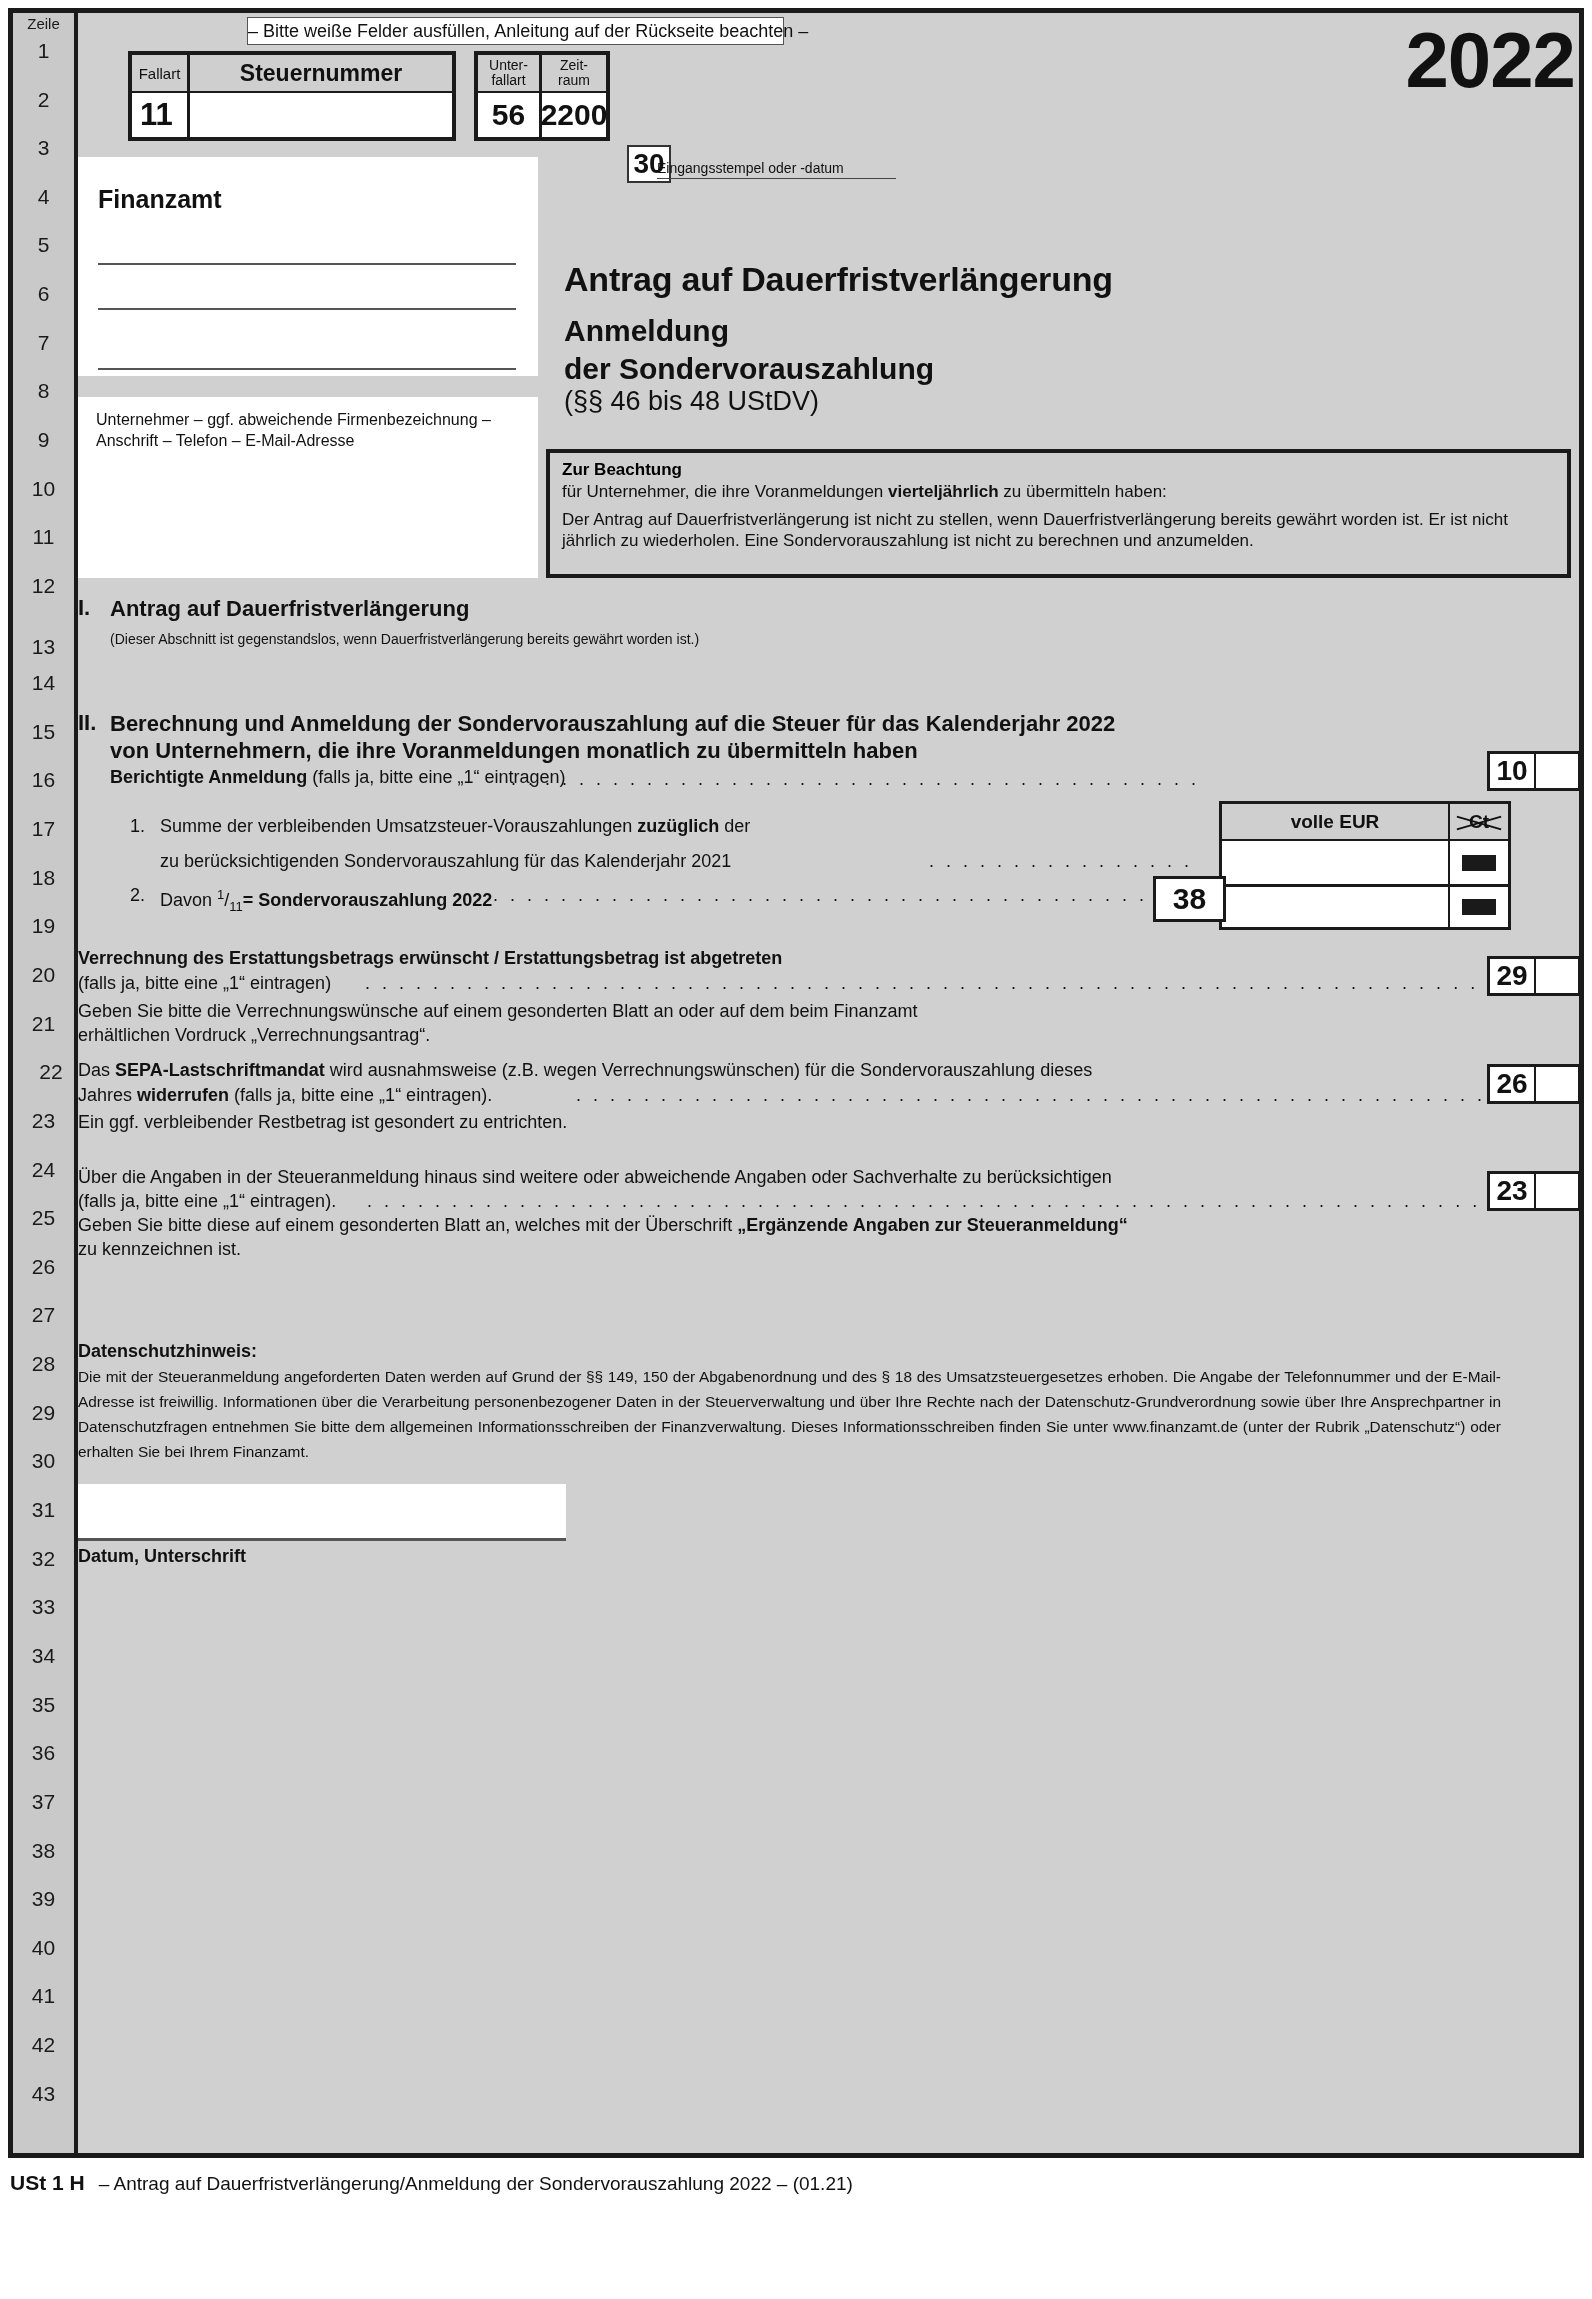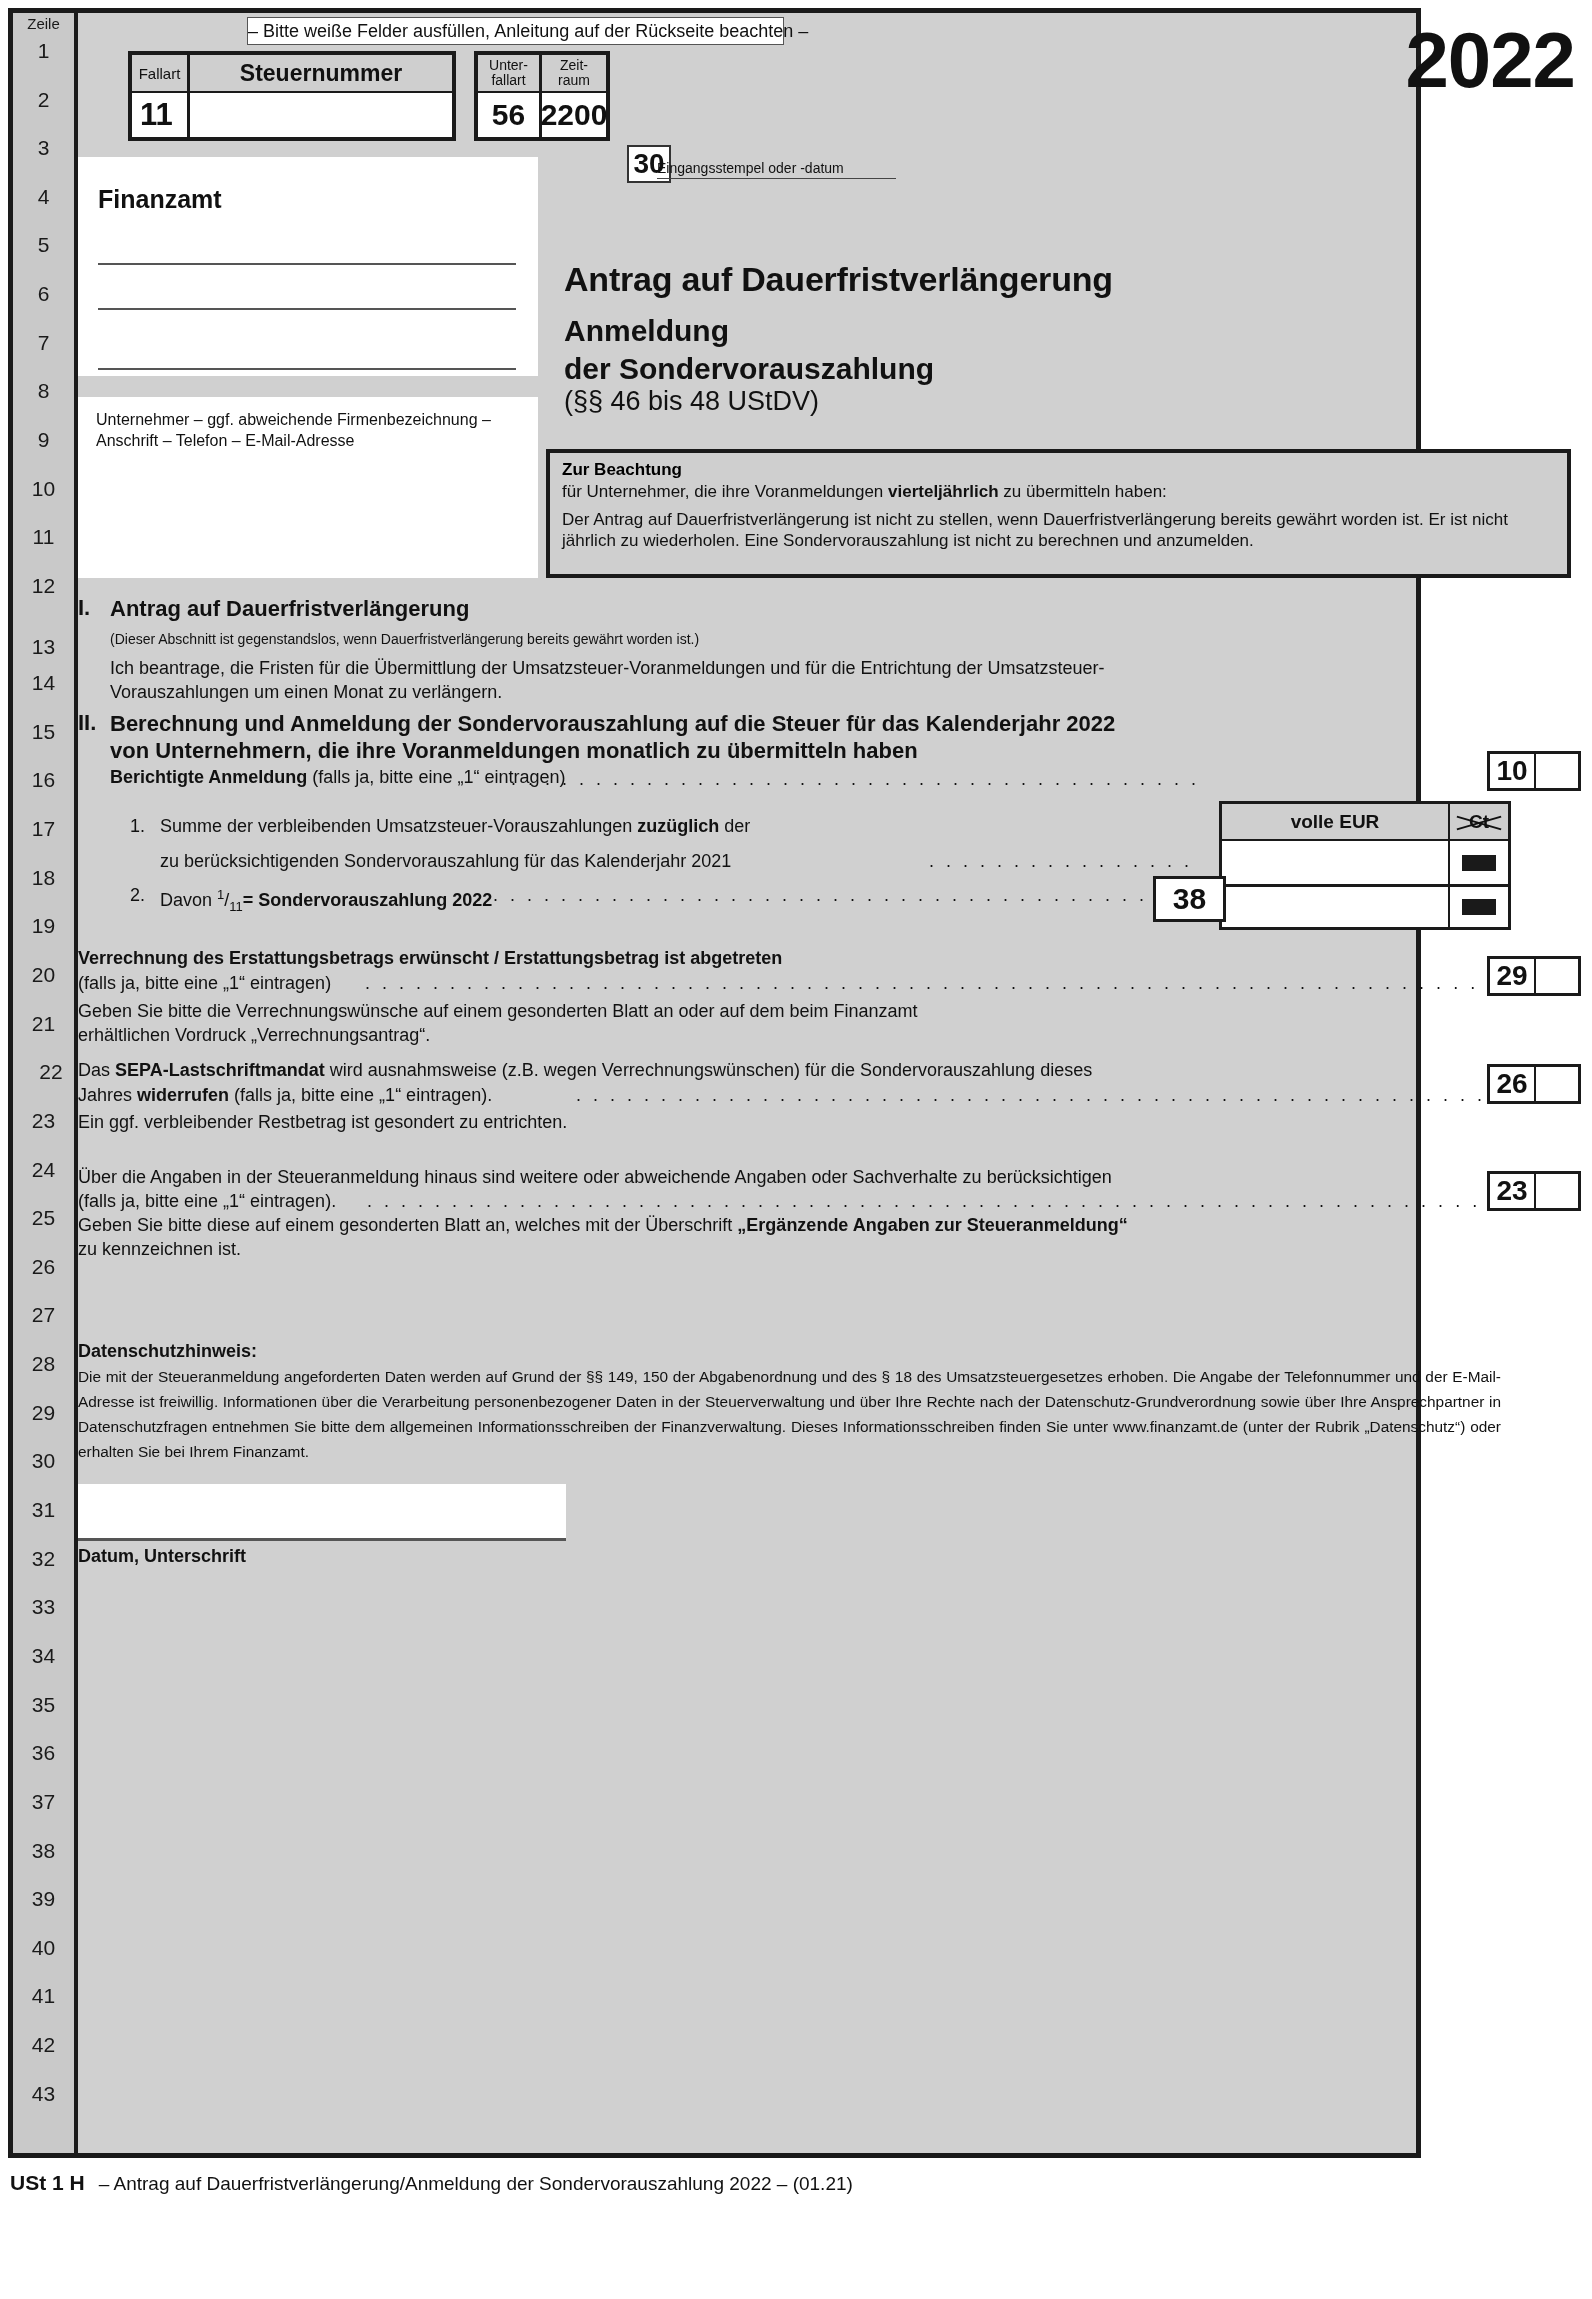--- a/index.html
+++ b/index.html
@@ -13,21 +13,21 @@
     width: 1592px;
     height: 2299px;
     background: #ffffff;
     overflow: hidden;
   }
 
   
   .form-frame {
     position: absolute;
     left: 8px; top: 8px;
-    width: 1413px; height: 2150px;
+    width: 1576px; height: 2150px;
     border: 5px solid #1a1a1a;
     background: #d0d0d0;
   }
 
   
   .zeile-col {
     position: absolute;
     left: 0; top: 0;
     width: 65px; height: 100%;
     background: #c9c9c9;
@@ -436,24 +436,20 @@
 
       <div class="beachtung">
         <b class="h">Zur Beachtung</b>
         <p><span>für Unternehmer, die ihre Voranmeldungen </span><b>vierteljährlich</b><span> zu übermitteln haben:</span></p>
         <p class="sp">Der Antrag auf Dauerfristverlängerung ist nicht zu stellen, wenn Dauerfristverlängerung bereits gewährt worden ist. Er ist nicht jährlich zu wiederholen. Eine Sondervorauszahlung ist nicht zu berechnen und anzumelden.</p>
       </div>
 
       <div class="sec-num" style="left:0px; top:582px">I.</div>
       <div class="sec-head" style="left:32px; top:582px">Antrag auf Dauerfristverlängerung</div>
       <div class="sec-small" style="left:32px; top:618px">(Dieser Abschnitt ist gegenstandslos, wenn Dauerfristverlängerung bereits gewährt worden ist.)</div>
-      <div class="sec-body" style="left:32px; top:643px; width:1433px">
-        <span>Ich beantrage, die Fristen für die Übermittlung der Umsatzsteuer-Voranmeldungen und für die Entrichtung der Umsatzsteuer-</span><br>
-        <span>Vorauszahlungen um einen Monat zu verlängern.</span>
-      </div>
 
       <div class="sec-num" style="left:0px; top:697px">II.</div>
       <div class="sec-head" style="left:32px; top:697px; width:1443px">
         <span>Berechnung und Anmeldung der Sondervorauszahlung auf die Steuer für das Kalenderjahr 2022</span><br>
         <span>von Unternehmern, die ihre Voranmeldungen monatlich zu übermitteln haben</span>
       </div>
 
       <div class="sec-body" style="left:32px; top:752px; width:1095px; font-weight:normal;">
         <b>Berichtigte Anmeldung</b><span> (falls ja, bitte eine „1“ eintragen)</span>
       </div>

